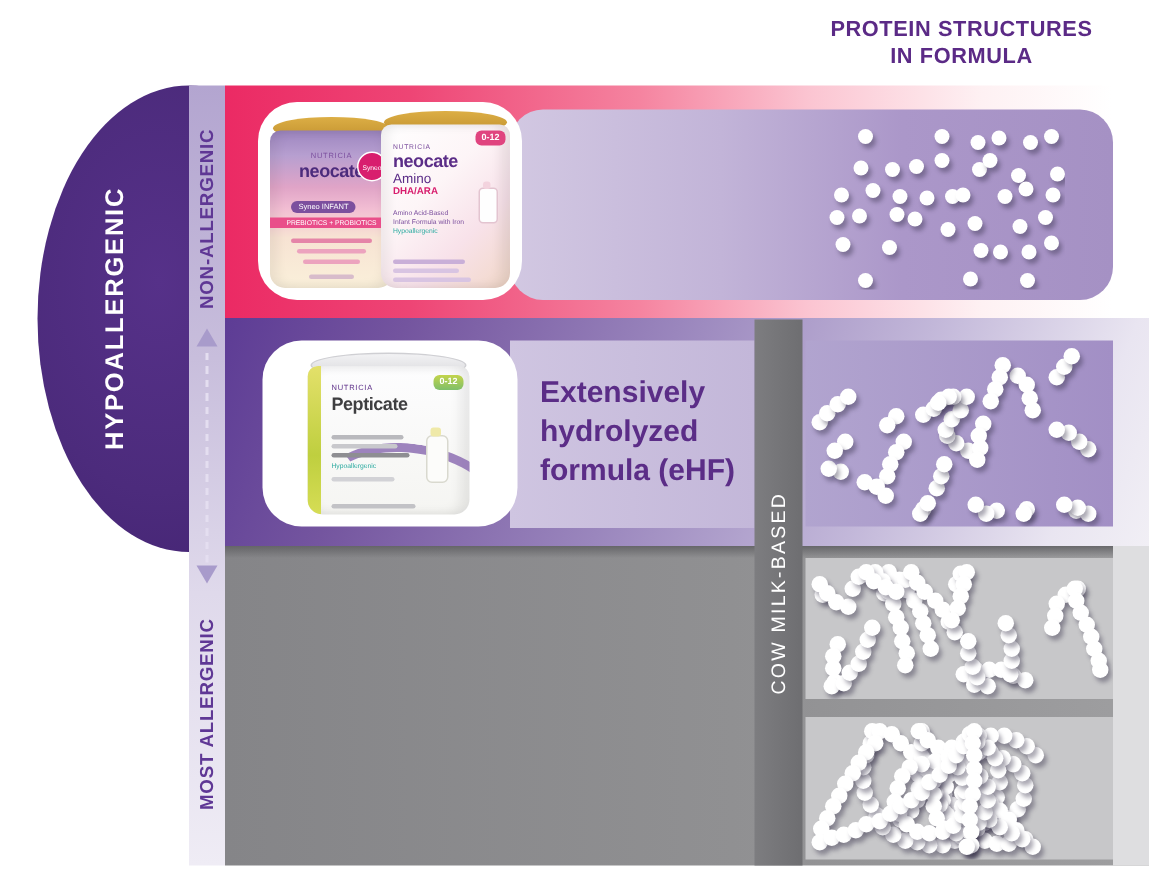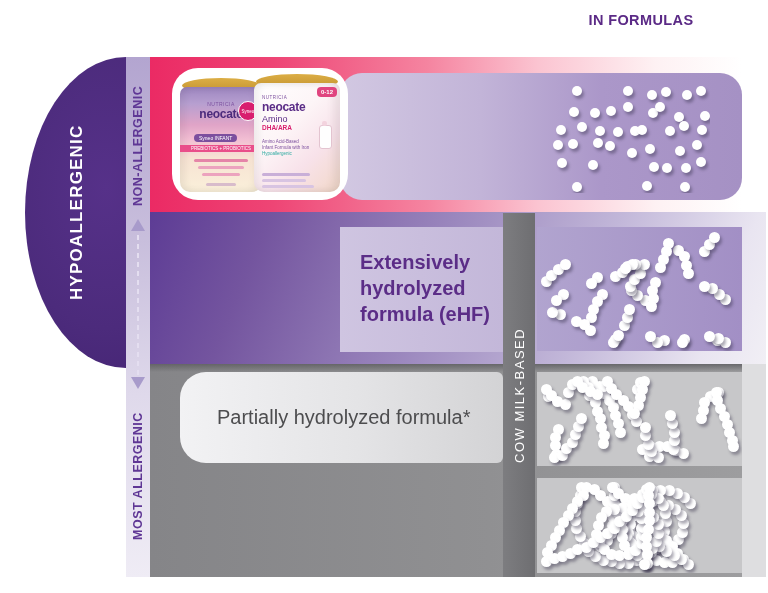--- a/index.html
+++ b/index.html
@@ -117,21 +117,22 @@
     border:1px solid #D9D9CF;border-radius:4px;}
   #can3-bottle::before{content:"";position:absolute;left:2px;top:-6px;width:7px;height:6px;
     background:#EFE9A8;border-radius:2px;}
 </style>
 </head>
 <body>
 
 <div id="stage">
 
   <div class="abs col-header" id="hdr-protein">
-    <div>IN FORMULAS</div>
+    <div>PROTEIN STRUCTURES</div>
+    <div>IN FORMULA</div>
   </div>
 
   <div class="abs" id="semicircle"></div>
   <div class="abs vtext" id="hypo-label">HYPOALLERGENIC</div>
 
   <div class="abs" id="allergy-bar">
     <div class="abs vtext bar-label" id="lbl-non">NON-ALLERGENIC</div>
     <div class="abs tri" id="arrow-up"></div>
     <div class="abs" id="dash-line"></div>
     <div class="abs tri" id="arrow-down"></div>
@@ -214,20 +215,40 @@
           <div class="txtbar" style="left:8px;right:30px;top:90px;background:#C9AFD8;"></div>
           <div class="txtbar" style="left:8px;right:34px;top:96px;background:#D8C4E2;"></div>
           <div class="txtbar" style="left:8px;right:26px;top:102px;background:#D8C4E2;"></div>
         </div>
       </div>
     </div>
   </div>
 
   <div class="abs section" id="sec-b">
     <div class="abs" id="panel-b"></div>
+    <div class="abs prodbox" id="prodbox-b">
+
+      <div class="can" id="can3" style="left:30px;top:8px;width:108px;height:108px;">
+        <div class="lid white"></div>
+        <div class="can-body" id="can3-body">
+          <div id="can3-green"></div>
+          <div id="can3-swoosh"></div>
+          <div class="tinybrand" style="margin:12px 0 0 16px;color:#5B2D87;">NUTRICIA</div>
+          <div class="logo" style="margin-left:16px;font-size:12px;color:#3E3E40;">Pepticate</div>
+          <div id="can3-badge">0-12</div>
+          <div id="can3-bottle"></div>
+          <div class="txtbar" style="left:16px;right:44px;top:46px;background:#B9B9BD;"></div>
+          <div class="txtbar" style="left:16px;right:48px;top:52px;background:#C8C8CC;"></div>
+          <div class="txtbar" style="left:16px;right:40px;top:58px;background:#8E8E92;"></div>
+          <div class="teal" style="position:absolute;left:16px;top:64px;font-size:4.5px;">Hypoallergenic</div>
+          <div class="txtbar" style="left:16px;right:50px;top:74px;background:#D2D2D6;"></div>
+          <div class="txtbar" style="left:16px;right:36px;top:92px;background:#C2C2C6;"></div>
+        </div>
+      </div>
+    </div>
     <div class="abs formula-label" id="label-b">Extensively
 hydrolyzed
 formula (eHF)</div>
     <div class="abs dots-panel" id="dots-b">
         <i class="dot" style="left: 102.6px; top: 67.9606px;"></i>
         <i class="dot" style="left: 95.4272px; top: 63.3997px;"></i>
         <i class="dot" style="left: 89.1554px; top: 57.6626px;"></i>
         <i class="dot" style="left: 87.7108px; top: 54.3845px;"></i>
         <i class="dot" style="left: 92.4218px; top: 47.3095px;"></i>
         <i class="dot" style="left: 97.9535px; top: 40.8558px;"></i>
@@ -287,23 +308,20 @@
         <i class="dot" style="left: 90.0027px; top: 32.1699px;"></i>
         <i class="dot" style="left: 82.6261px; top: 36.3933px;"></i>
         <i class="dot" style="left: 73.1668px; top: 106.882px;"></i>
         <i class="dot" style="left: 70.7006px; top: 109.5px;"></i>
         <i class="dot" style="left: 76.0548px; top: 102.898px;"></i>
       </div>
   </div>
 
   <div class="abs section" id="sec-c">
     <div class="abs" id="strip-c"></div>
-    <div class="abs gray-box" id="box-c1">
-      <span class="gray-label">Partially hydrolyzed formula*</span>
-    </div>
     <div class="abs dots-panel" id="dots-c1">
         <i class="dot" style="left: 16.2743px; top: 51.5405px;"></i>
         <i class="dot" style="left: 13.3719px; top: 59.5296px;"></i>
         <i class="dot" style="left: 13.2224px; top: 68.0283px;"></i>
         <i class="dot" style="left: 13.7336px; top: 76.5129px;"></i>
         <i class="dot" style="left: 11.736px; top: 79.5px;"></i>
         <i class="dot" style="left: 19.6281px; top: 78.3948px;"></i>
         <i class="dot" style="left: 24.1568px; top: 71.2017px;"></i>
         <i class="dot" style="left: 29.9702px; top: 65.0005px;"></i>
         <i class="dot" style="left: 32.9747px; top: 57.0493px;"></i>

